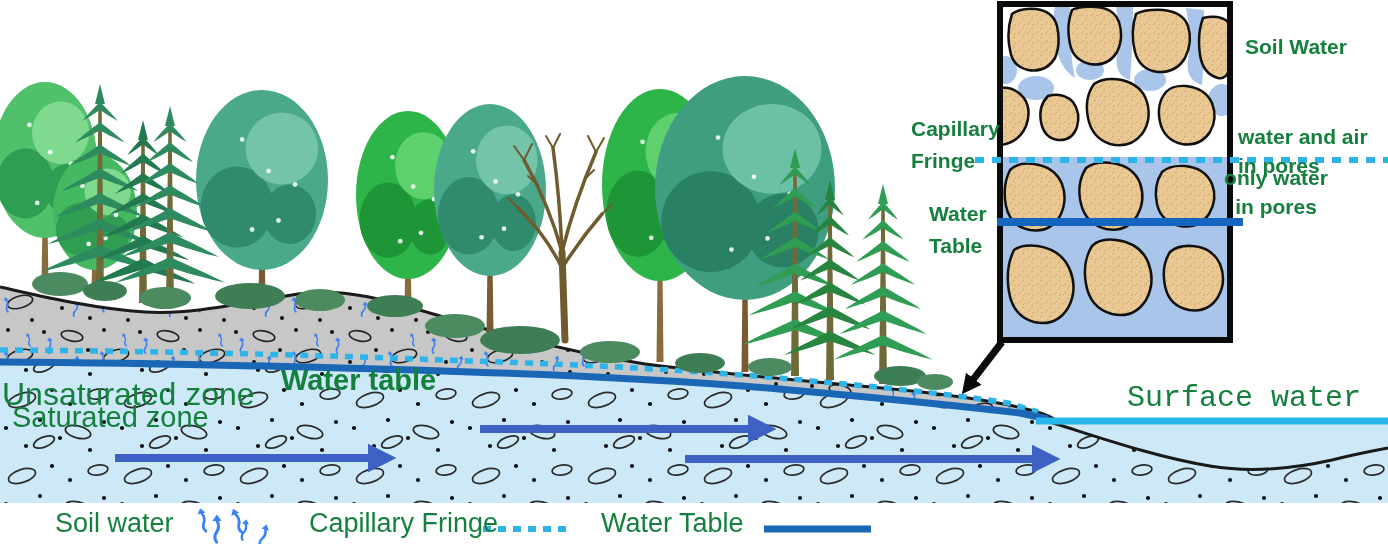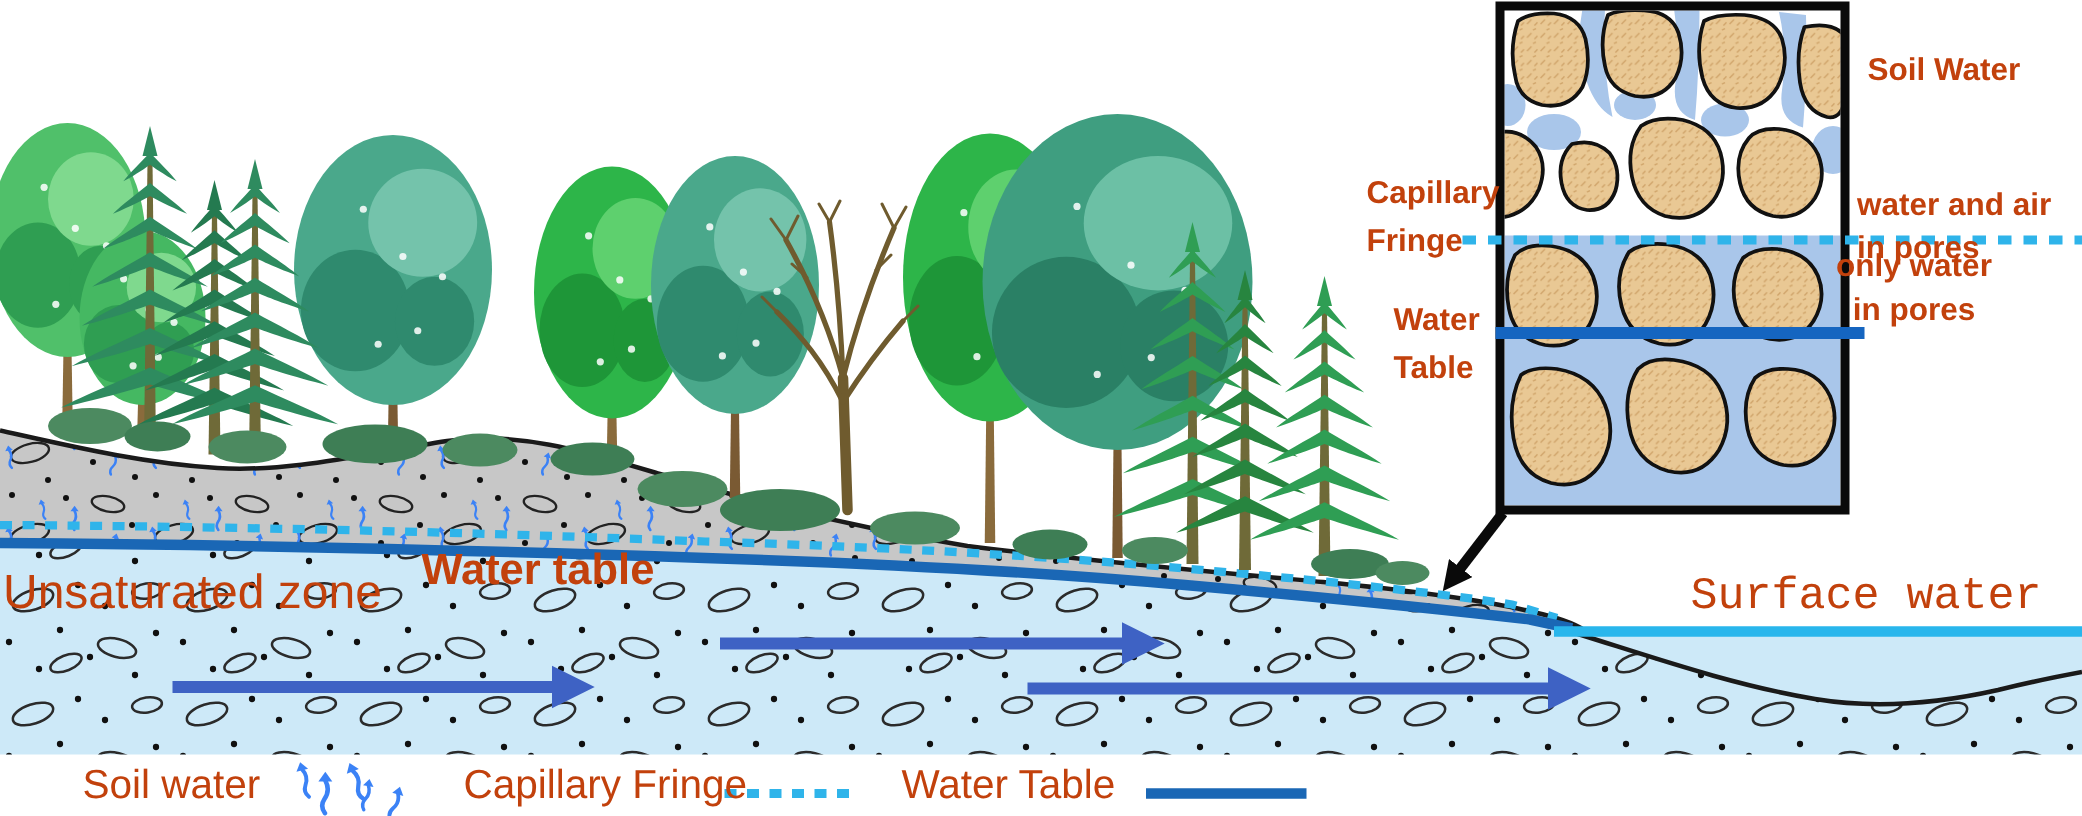--- a/index.html
+++ b/index.html
@@ -1,19 +1,19 @@
 <!DOCTYPE html>
 <html><head>
 <meta charset="utf-8">
 <style>
   html,body{margin:0;padding:0;background:#fff;}
   #stage{position:relative;width:1388px;height:544px;background:#ffffff;overflow:hidden;
          font-family:"Liberation Sans",sans-serif;color:#151515;}
   #art{position:absolute;left:0;top:0;}
-  .lbl{position:absolute;white-space:pre;color:#c2410c;}
+  .lbl{position:absolute;white-space:pre;color:#15803d;}
   #lbl-unsat{left:2px;top:332px;font-size:32px;margin-top:44px;}
   #lbl-wt-main{left:281px;top:364px;font-size:29px;font-weight:700;}
   #lbl-sat{left:12px;top:401px;font-size:29px;}
   #lbl-gw{left:506px;top:449px;font-size:28px;}
   #lbl-sw{left:1127px;top:381px;font-size:30px;font-family:Liberation Mono, monospace;}
   .inset-lbl{font-size:21px;font-weight:700;line-height:32px;}
   #lbl-capfr{left:911px;top:113px;}
   #lbl-wti{left:929px;top:198px;}
   #lbl-soilw{left:1245px;top:31px;}
   #lbl-wap{left:1238px;top:98px;width:136px;line-height:29px;margin-top:24px;}
@@ -334,20 +334,21 @@
       <use href="#drop" transform="translate(244,520) rotate(10) scale(1.1)"></use>
       <use href="#drop" transform="translate(264,525) rotate(16) scale(1.2)"></use>
     </g>
     <path d="M483,529 L571,529" stroke="#2fb4ea" stroke-width="6" stroke-dasharray="8 7"></path>
     <path d="M764,529 L871,529" stroke="#1a67b5" stroke-width="7"></path>
   </g>
 </svg>
 
   <div class="lbl" id="lbl-unsat">Unsaturated zone</div>
   <div class="lbl" id="lbl-wt-main">Water table</div>
+  <div class="lbl" id="lbl-sat">Saturated zone</div>
   <div class="lbl" id="lbl-sw">Surface water</div>
 
   <div class="lbl inset-lbl" id="lbl-wti">Water
 Table</div>
   <div class="lbl inset-lbl" id="lbl-capfr">Capillary
 Fringe</div>
   <div class="lbl inset-lbl" id="lbl-soilw">Soil Water</div>
   <div class="lbl inset-lbl" id="lbl-wap">water and air
 in pores</div>
   <div class="lbl inset-lbl" id="lbl-owp">only water

